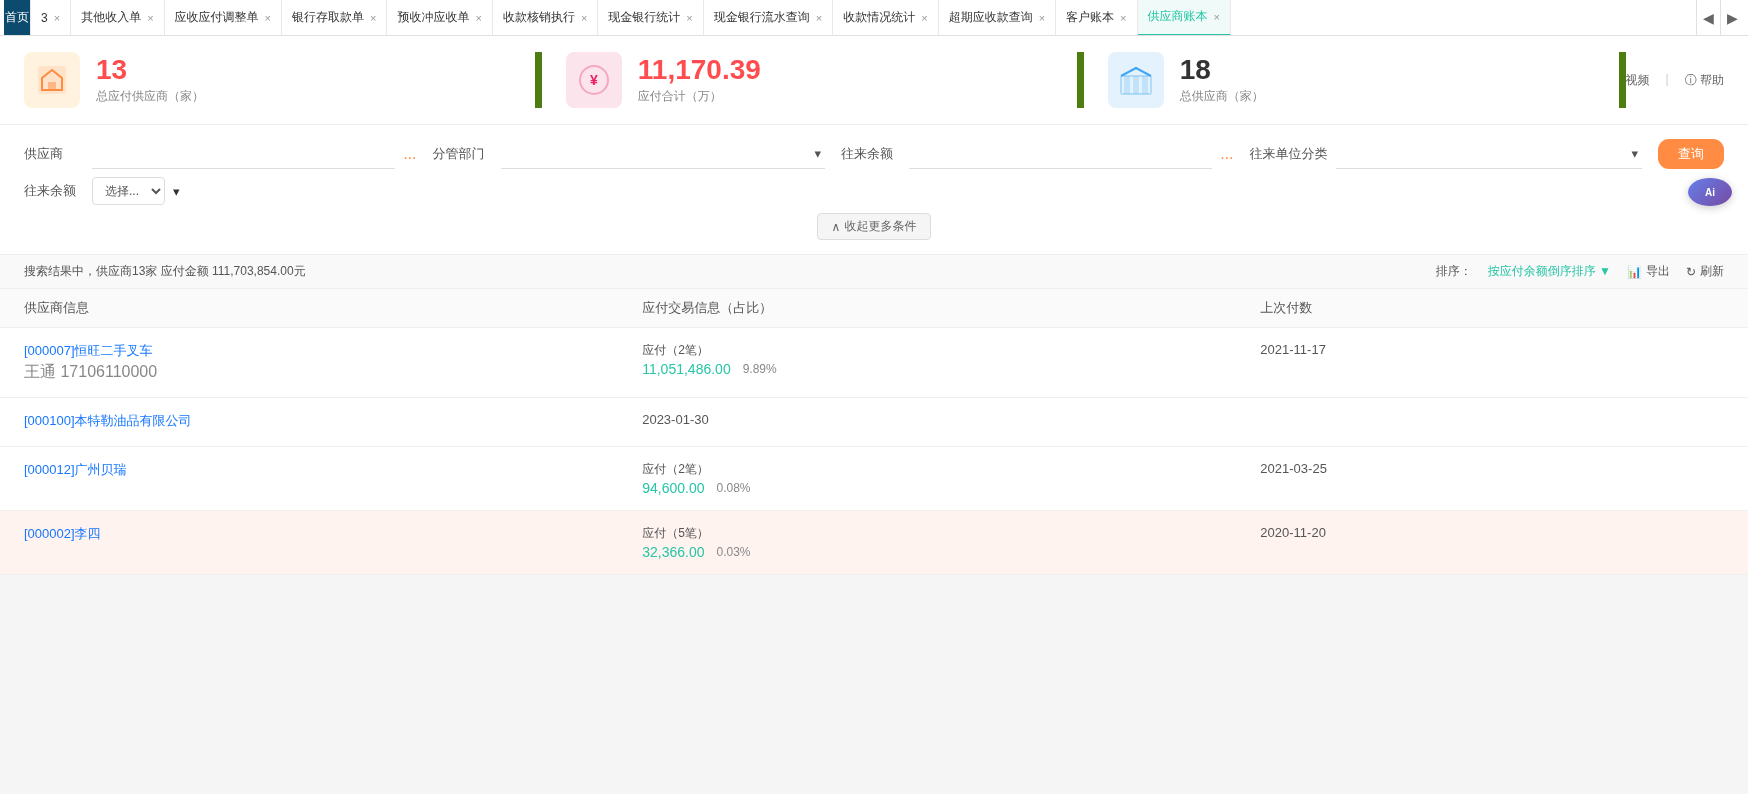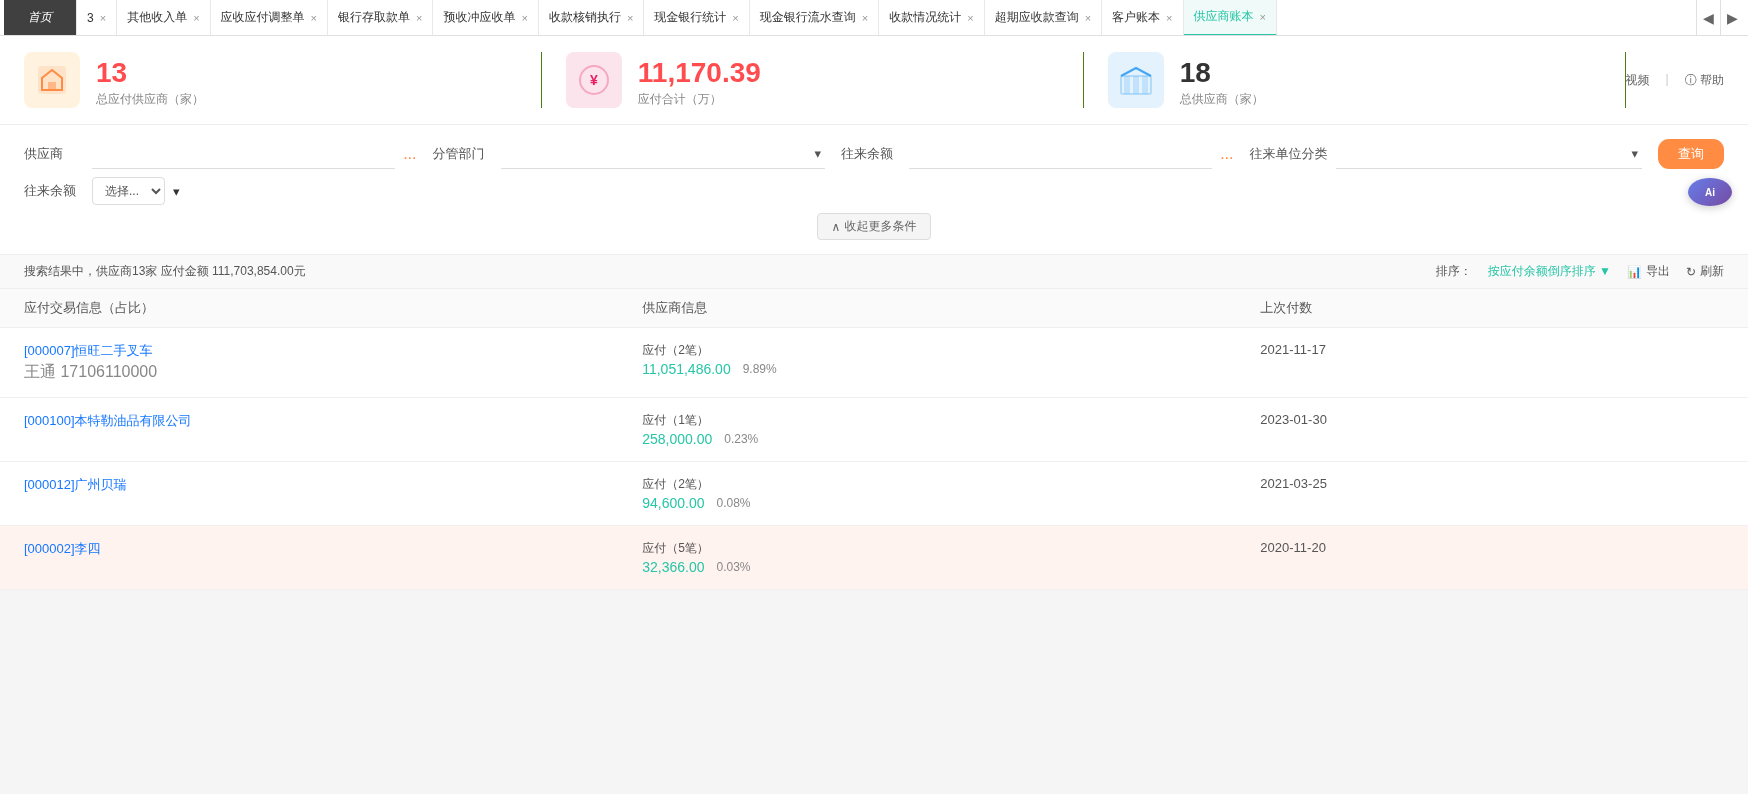--- a/index.html
+++ b/index.html
@@ -21,23 +21,22 @@
       padding: 0 10px;
       height: 36px;
       white-space: nowrap;
       font-size: 12px;
       color: #333;
       cursor: pointer;
       border-right: 1px solid #e8e8e8;
     }
     .nav-tab.home {
       color: #fff;
-      background: #404040;
-      padding: 0 24px;
-      font-style: italic;
+      background: #0c4a6e;
+      padding: 0 1px;
     }
     .nav-tab .close-btn {
       margin-left: 6px;
       color: #999;
       font-size: 11px;
       cursor: pointer;
     }
     .nav-tab.active {
       background: #f0faf8;
       color: #26c6a6;
@@ -63,23 +62,23 @@
     
     .stats-bar {
       display: flex;
       background: #fff;
       padding: 16px 24px;
       border-bottom: 1px solid #eee;
       align-items: center;
     }
     .stat-item {
       display: flex;
-      align-items: flex-end;
+      align-items: center;
       flex: 1;
-      border-right: 1px solid #4d7c0f;
+      border-right: 7px solid #4d7c0f;
       padding: 0 24px;
     }
     .stat-item:first-child { padding-left: 0; }
     .stat-item:last-child { border-right: none; }
     .stat-icon {
       width: 56px;
       height: 56px;
       border-radius: 8px;
       display: flex;
       align-items: center;
@@ -488,22 +487,22 @@
       </div>
       <div class="action-btn">
         <span>↻</span>
         <span>刷新</span>
       </div>
     </div>
   </div>
 
   <div class="table-container">
     <div class="table-header">
+      <div>供应商信息</div>
       <div>应付交易信息（占比）</div>
-      <div>供应商信息</div>
       <div>上次付数</div>
     </div>
 
 
     <div class="table-row">
       <div>
         <div class="supplier-link">[000007]恒旺二手叉车</div>
         <div class="supplier-contact">王通  17106110000</div>
       </div>
       <div>
@@ -514,27 +513,20 @@
         </div>
       </div>
       <div class="last-payment">2021-11-17</div>
     </div>
 
     <div class="table-row">
       <div>
         <div class="supplier-link">[000100]本特勒油品有限公司</div>
         <div class="supplier-contact"></div>
       </div>
-      <div>
-        <div class="transaction-label">应付（1笔）</div>
-        <div class="transaction-row">
-          <span class="transaction-amount">258,000.00</span>
-          <span class="transaction-percent">0.23%</span>
-        </div>
-      </div>
       <div class="last-payment">2023-01-30</div>
     </div>
 
 
     <div class="table-row">
       <div>
         <div class="supplier-link">[000012]广州贝瑞</div>
         <div class="supplier-contact"></div>
       </div>
       <div>

